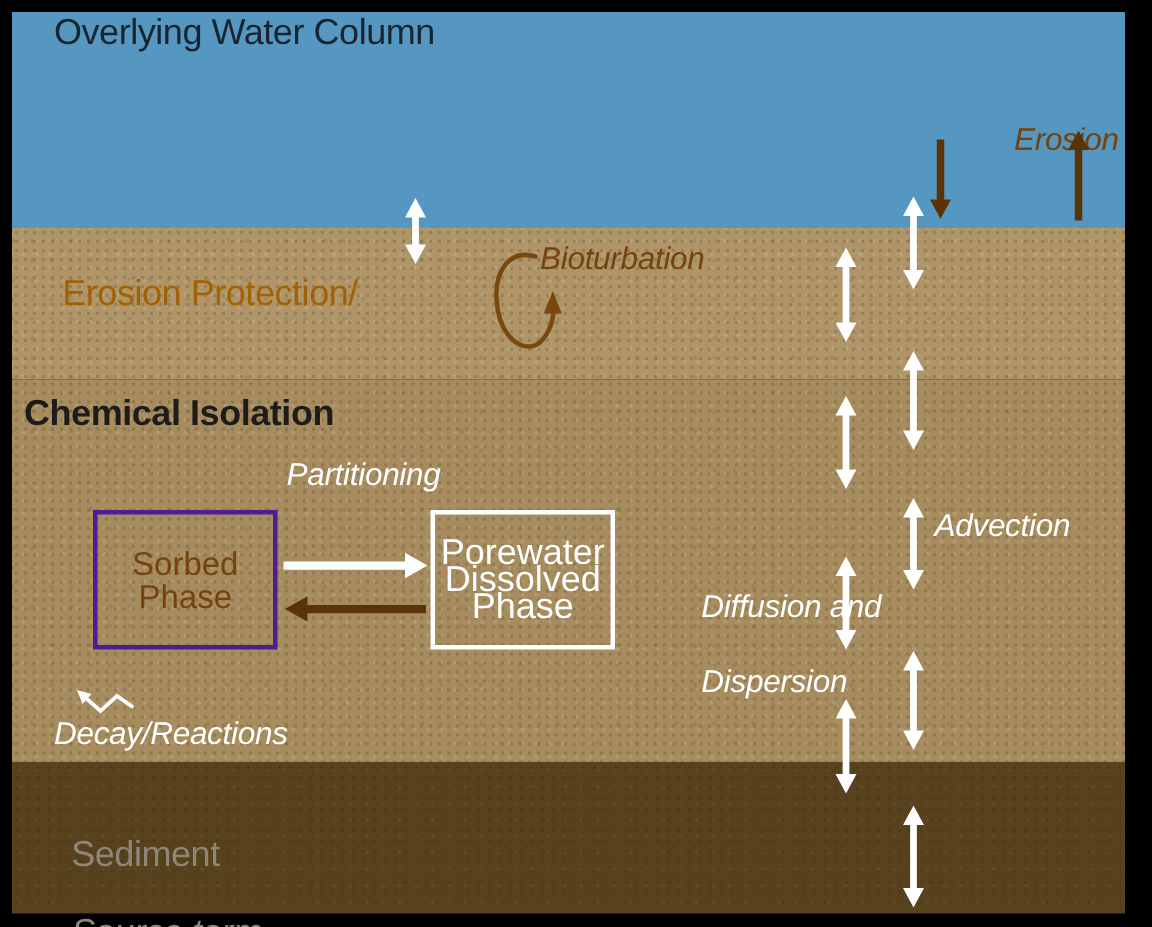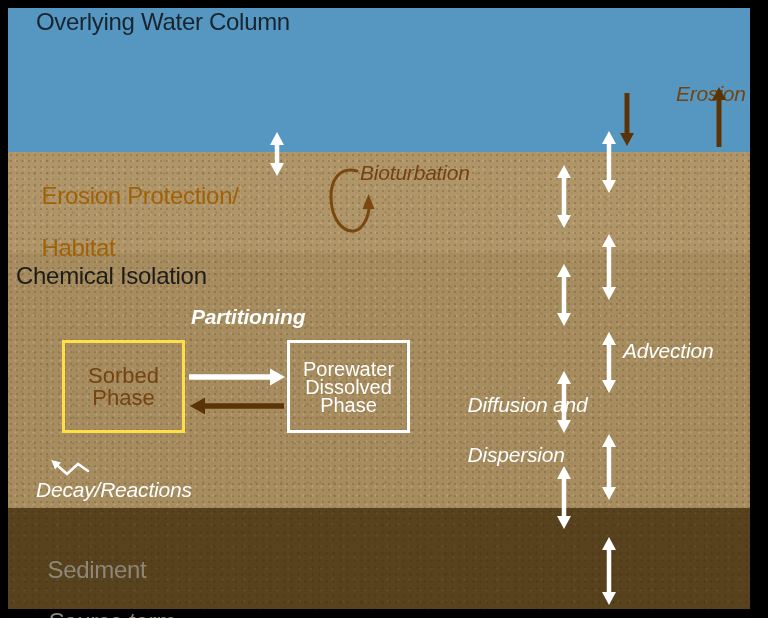--- a/index.html
+++ b/index.html
@@ -32,48 +32,47 @@
   .plabel{
     position:absolute;font-size:21px;font-style:italic;letter-spacing:-0.2px;
     line-height:25px;white-space:pre;
   }
   .white{color:#ffffff;}
   .brown{color:#744310;}
   .pbox{
     position:absolute;top:340px;width:117px;height:87px;
     display:flex;align-items:center;justify-content:center;text-align:center;
   }
-  .box-sorbed{left:62px;border:3px solid #fde047;color:#74430f;font-size:22px;line-height:22px;}
-  .box-porewater{left:287px;border:3px solid #ffffff;color:#ffffff;font-size:20px;line-height:18px;}
+  .box-sorbed{left:62px;border:3px solid #4c1d95;color:#74430f;font-size:22px;line-height:22px;}
+  .box-porewater{left:287px;border:3px solid #ffffff;color:#ffffff;font-size:24px;line-height:18px;}
   .overlay{position:absolute;left:0;top:0;}
 </style>
 </head>
 <body>
 
 <div class="canvas">
 
   <div class="layer layer-water" style="background:#5697c2;"></div>
   <div class="layer layer-habitat sand" style="background-color:#af9568;"></div>
   <div class="layer layer-chemical sand" style="background-color:#a68c5e;"></div>
   <div class="layer layer-sediment sediment-tex" style="background-color:#58421d;"></div>
 
   <div class="ltitle" style="left:36px;top:9px;color:#18242e;">Overlying Water Column</div>
   <div class="ltitle" style="left:16px;top:157px;color:#a16207;">
     <span>Erosion Protection/</span><br>
-    <span>Habitat</span>
   </div>
-  <div class="ltitle" style="left:16px;top:263px;color:#1d1c1a;">Chemical Isolation</div>
+  <div class="ltitle" style="left:16px;top:263px;color:#1d1c1a;font-weight:bold;">Chemical Isolation</div>
   <div class="ltitle" style="left:22px;top:531px;color:#8e8779;">
     <span>Sediment</span><br>
     <span style="font-style:italic;">Source term</span>
   </div>
 
   <div class="plabel brown" style="left:676px;top:61px;margin-top:20px;">Erosion</div>
   <div class="plabel brown" style="left:360px;top:160px;">Bioturbation</div>
-  <div class="plabel white" style="left:191px;top:304px;font-weight:bold;">Partitioning</div>
+  <div class="plabel white" style="left:191px;top:304px;">Partitioning</div>
   <div class="plabel white" style="left:623px;top:338px;">Advection</div>
   <div class="plabel white" style="left:445px;top:367px;">
     <span>Diffusion and</span><br>
     <span>Dispersion</span>
   </div>
   <div class="plabel white" style="left:36px;top:477px;">Decay/Reactions</div>
 
   <div class="pbox box-sorbed">
     <div>
       <span>Sorbed</span><br>

